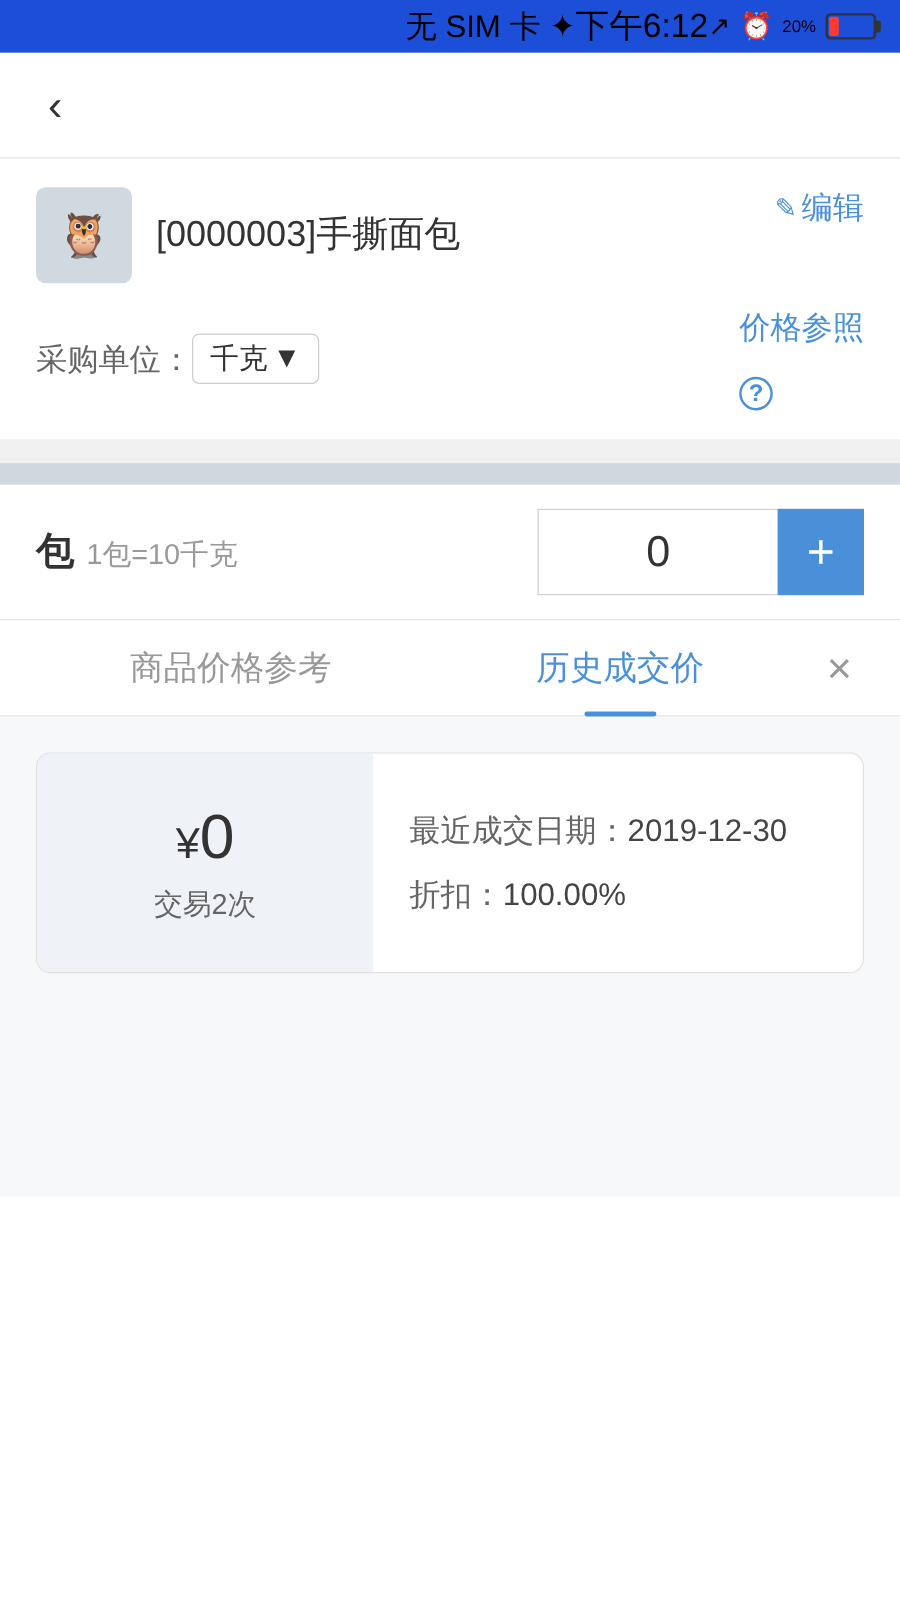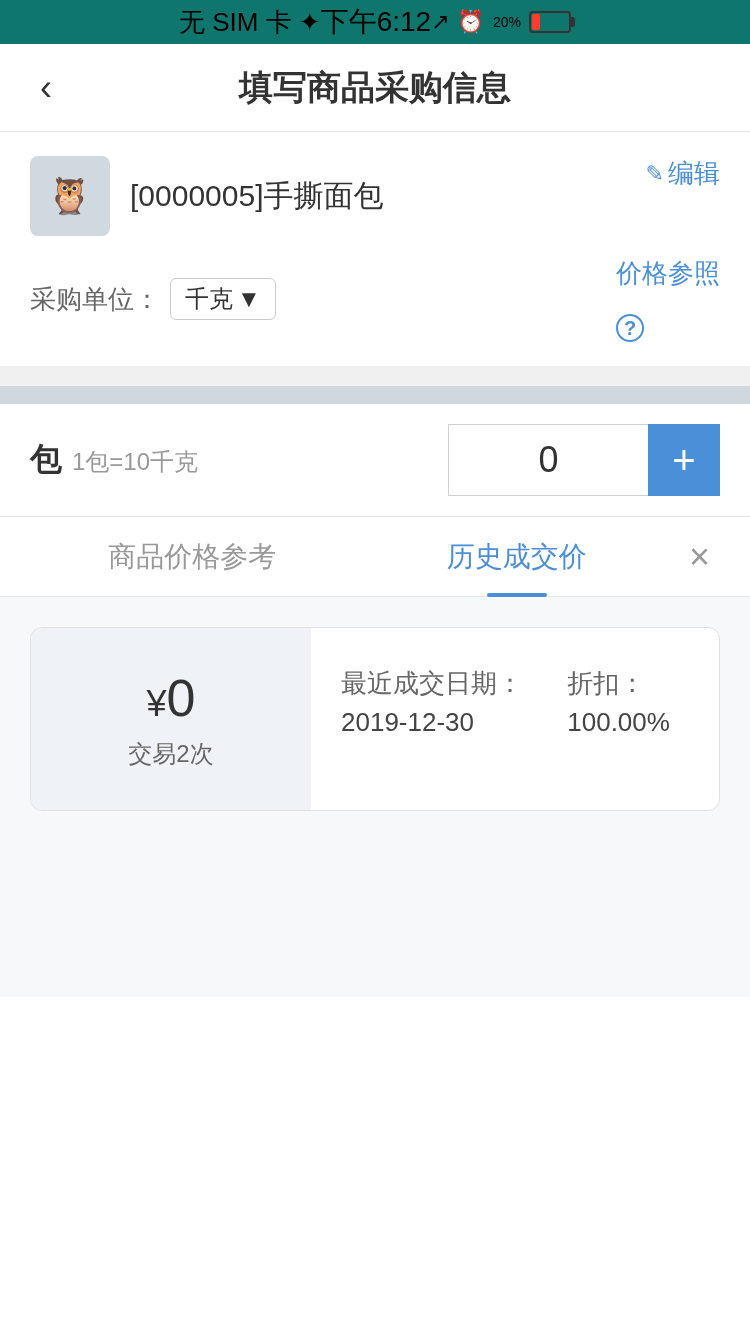--- a/index.html
+++ b/index.html
@@ -8,24 +8,24 @@
       width: 750px;
       min-height: 1334px;
       font-family: -apple-system, "PingFang SC", "Helvetica Neue", Arial, sans-serif;
       background: #f0f0f0;
       overflow-x: hidden;
     }
 
     
     .status-bar {
       height: 44px;
-      background: #0f766e;
-      display: flex;
-      align-items: center;
-      justify-content: center;
+      background: #1d4ed8;
+      display: flex;
+      align-items: center;
+      justify-content: flex-end;
       padding: 0 20px;
       font-size: 28px;
       font-weight: 500;
     }
     .status-left {
       display: flex;
       align-items: center;
       gap: 8px;
       font-size: 26px;
     }
@@ -152,21 +152,21 @@
       display: flex;
       align-items: center;
       justify-content: space-between;
       margin-top: 10px;
     }
     .unit-label {
       font-size: 26px;
       color: #666;
       display: flex;
       align-items: center;
-      gap: 10px;
+      gap: 0;
     }
     .unit-select {
       border: 1px solid #ccc;
       border-radius: 6px;
       padding: 4px 14px;
       font-size: 24px;
       color: #333;
       background: #fff;
       display: inline-flex;
       align-items: center;
@@ -335,21 +335,21 @@
     }
     .price-trades {
       font-size: 24px;
       color: #666;
       margin-top: 10px;
     }
     .price-card-right {
       flex: 1;
       padding: 36px 30px;
       display: flex;
-      flex-direction: row;
+      flex-direction: column;
       gap: 14px;
       justify-content: center;
     }
     .price-detail-row {
       font-size: 26px;
       color: #444;
       line-height: 1.5;
     }
     .price-detail-label {
       color: #666;
@@ -377,31 +377,30 @@
     <span class="battery-icon">
       <span class="battery-body">
         <span class="battery-fill"></span>
       </span>
     </span>
   </div>
 </div>
 
 <div class="nav-bar">
   <span class="nav-back">‹</span>
-  <span class="nav-title">填写商品采购信息</span>
 </div>
 
 <div class="product-section">
   <div class="product-header">
     <div class="product-left">
       <div class="product-thumbnail">
         <span class="owl-icon">🦉</span>
       </div>
       <div class="product-name">
-        <span>[0000005]</span><span>手撕面包</span>
+        <span>[0000003]</span><span>手撕面包</span>
       </div>
     </div>
     <div class="edit-link">
       <span class="edit-icon-small">✎</span>
       <span>编辑</span>
     </div>
   </div>
   <div class="product-meta">
     <div class="unit-label">
       <span>采购单位：</span>

